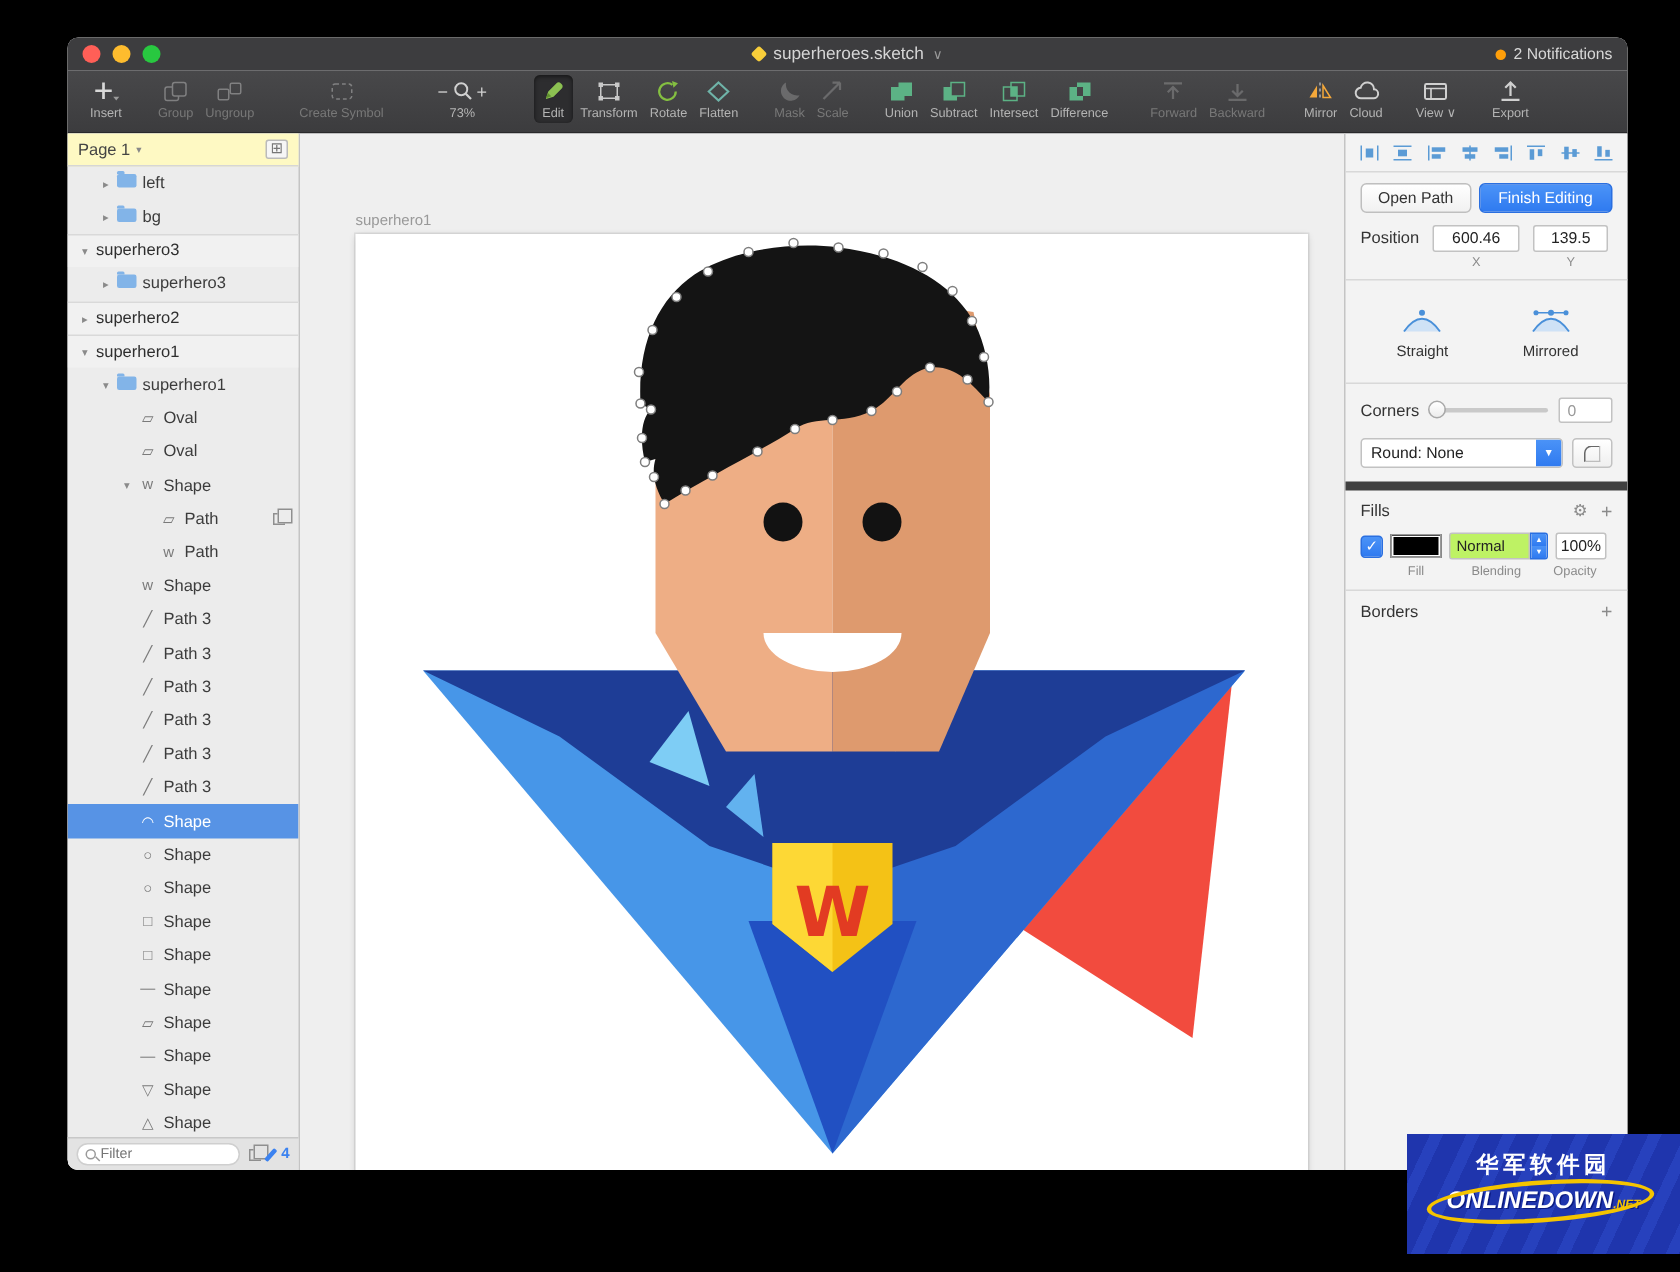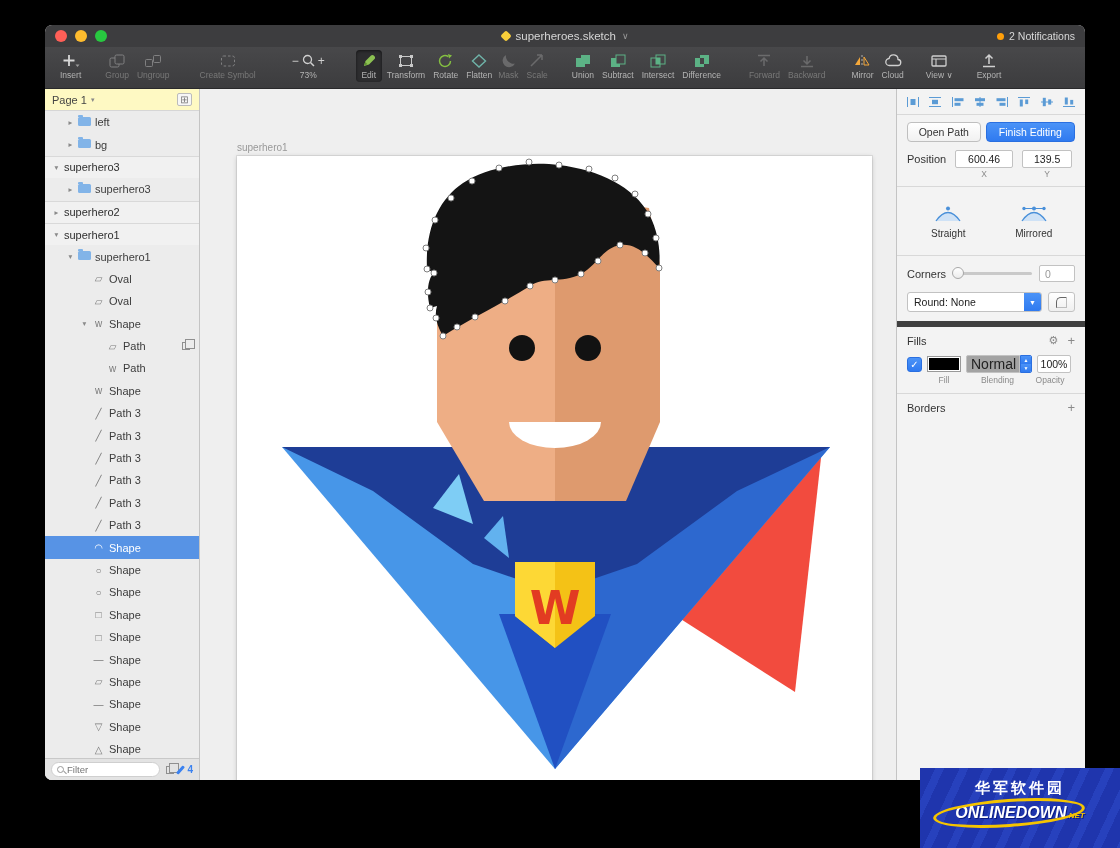--- a/index.html
+++ b/index.html
@@ -85,30 +85,30 @@
 .dd-btn{width:17px;height:100%;background:linear-gradient(#4b93f7,#2f7af0);color:#fff;font-size:7px;display:flex;align-items:center;justify-content:center}
 .corner-btn{width:27px;height:20px;border:1px solid #c2c2c2;border-radius:3px;background:linear-gradient(#fff,#efefef);display:flex;align-items:center;justify-content:center}
 .corner-glyph{width:11px;height:11px;border:1.3px solid #666;border-radius:5px 0 0 0;border-right-color:#bdbdbd;border-bottom-color:#bdbdbd}
 .sec-hdr{display:flex;align-items:center;padding:6px 10px 5px;font-size:11px;color:#333}
 .sec-hdr .gear{margin-left:auto;color:#8a8a8a;font-size:11px}
 .sec-hdr .plus{color:#8a8a8a;font-size:13px;margin-left:9px}
 .sec-hdr.borders{border-top:1px solid #d8d8d8}
 .fills-row{display:flex;align-items:center;gap:5px;padding:2px 10px 0}
 .chk{width:15px;height:15px;background:linear-gradient(#4b93f7,#2f7af0);border:1px solid #2a6fe0;border-radius:3px;color:#fff;font-size:10px;display:flex;align-items:center;justify-content:center;flex:none}
 .swatch{width:34px;height:16px;background:#000;border:1px solid #999;box-shadow:inset 0 0 0 1px #fff;flex:none}
-.blend{width:54px;height:18px;background:#a3a3a3;border:1px solid #c2c2c2;border-radius:2px 0 0 2px;font-size:14px;color:#222;display:flex;align-items:center;padding-left:4px}
+.blend{width:54px;height:18px;background:#bef264;border:1px solid #c2c2c2;border-radius:2px 0 0 2px;font-size:10px;color:#222;display:flex;align-items:center;padding-left:4px}
 .stepper{width:12px;height:18px;display:flex;flex-direction:column;border:1px solid #2a6fe0;border-radius:0 2px 2px 0;overflow:hidden;margin-left:-5px;flex:none}
 .stepper div{flex:1;background:linear-gradient(#4b93f7,#2f7af0);color:#fff;font-size:5px;line-height:5px;display:flex;align-items:center;justify-content:center}
 .op-f{width:34px;height:18px}
 .fills-labels{display:flex;padding:2px 10px 8px;font-size:8.5px;color:#8a8a8a}
 .fl-fill{width:34px;margin-left:20px;text-align:center}
 .fl-blend{width:61px;text-align:center;margin-left:6px}
 .fl-op{width:34px;text-align:center;margin-left:5px}
 
-.watermark{position:absolute;right:0;bottom:0;width:200px;height:80px;background:repeating-linear-gradient(115deg,#1f35ad 0 14px,#2741bd 14px 22px);overflow:hidden;z-index:9}
+.watermark{position:absolute;right:0;bottom:12px;width:182px;height:80px;background:repeating-linear-gradient(115deg,#1f35ad 0 14px,#2741bd 14px 22px);overflow:hidden;z-index:9}
 .wm-cn{color:#fff;font-weight:bold;font-size:15px;letter-spacing:3px;text-align:center;margin-top:11px}
 .wm-brand{position:relative;text-align:center;margin-top:6px;color:#fff;font-style:italic;font-weight:bold;font-size:16px;text-shadow:1px 1px 0 #0a1a80}
 .wm-ring{position:absolute;left:13px;top:-5px;width:152px;height:28px;border:3px solid #f5c400;border-radius:50%;transform:rotate(-4deg)}
 .wm-suffix{color:#f5c400;font-size:8px;font-weight:bold;font-style:italic}
 </style>
 </head>
 <body>
 
 <div class="win">
 
@@ -209,21 +209,21 @@
         <div class="tb-label">Rotate</div>
       </div>
       <div class="tb-item" style="margin-left: 2px;">
         <div class="tb-icon">
           <svg width="18" height="16">
             <path d="M9 2l6.5 6L9 14 2.5 8z" stroke="#6fb3a8" fill="none" stroke-width="1.4"></path>
           </svg>
         </div>
         <div class="tb-label">Flatten</div>
       </div>
-      <div class="tb-item disabled" style="margin-left: 0;">
+      <div class="tb-item disabled" style="margin-left: 18px;">
         <div class="tb-icon">
           <svg width="18" height="16">
             <path d="M7 2a6.5 6.5 0 1 0 9 8.5A7.5 7.5 0 0 1 7 2z" fill="#9a9a9a"></path>
           </svg>
         </div>
         <div class="tb-label">Mask</div>
       </div>
       <div class="tb-item disabled" style="margin-left: 2px;">
         <div class="tb-icon">
           <svg width="18" height="16">

